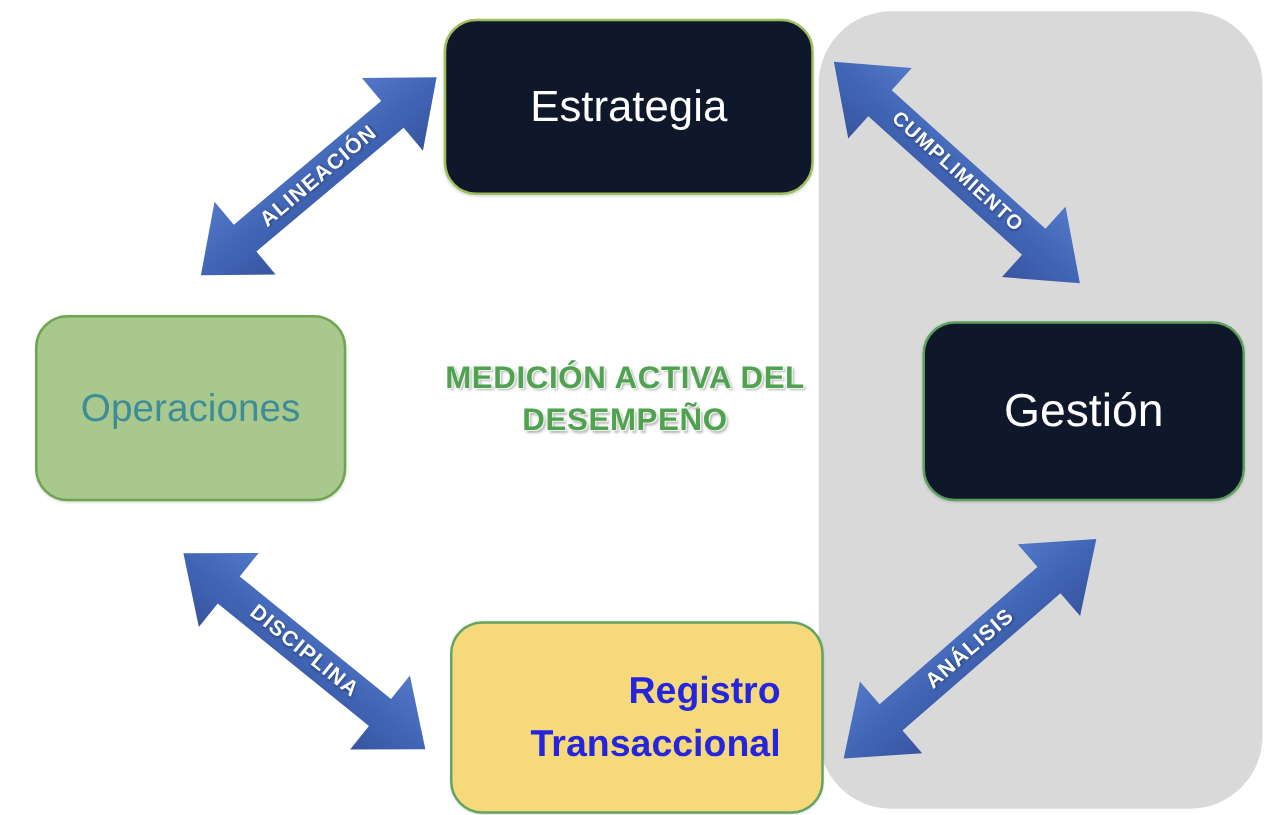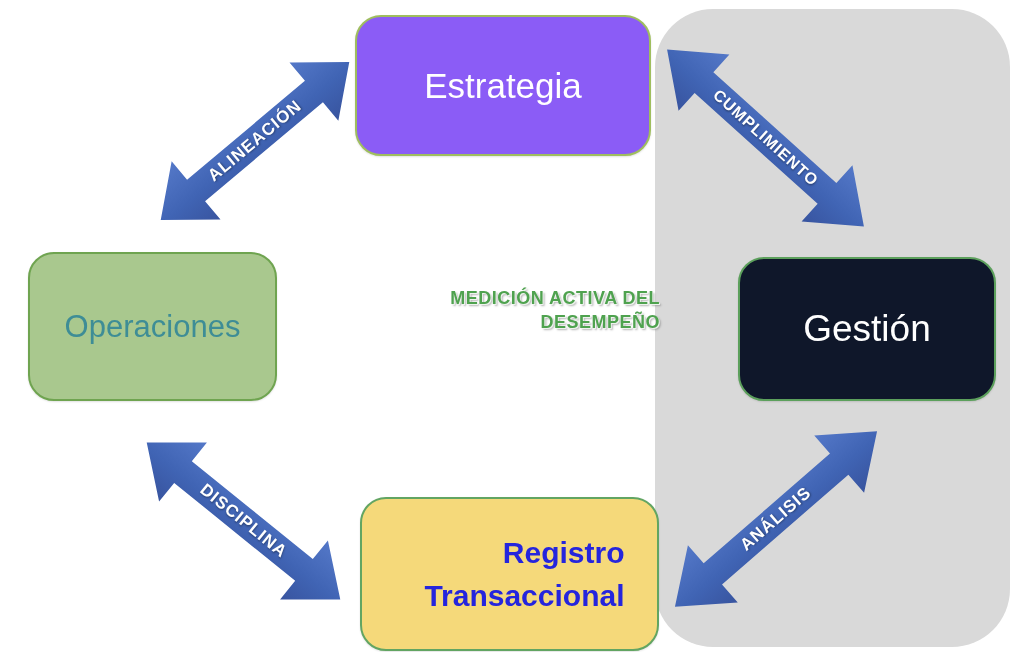--- a/index.html
+++ b/index.html
@@ -11,42 +11,42 @@
     position:absolute;left:655px;top:9px;width:355px;height:638px;
     background:#d9d9d9;border-radius:58px;z-index:0;
   }
   .node{
     position:absolute;display:flex;align-items:center;justify-content:center;
     border-radius:26px;z-index:3;box-shadow:0 1px 2px rgba(0,0,0,0.12);
     text-align:center;
   }
   .node-estrategia{
     left:355px;top:15px;width:292px;height:137px;
-    background:#8b5cf6;border:2px solid #9fbe5e;
+    background:#0f172a;border:2px solid #9fbe5e;
     color:#ffffff;font-size:35px;
   }
   .node-operaciones{
     left:28px;top:252px;width:245px;height:145px;
     background:#a9c88e;border:2px solid #6fa450;
     color:#3e8d96;font-size:31px;
   }
   .node-gestion{
     left:738px;top:257px;width:254px;height:140px;
     background:#0f172a;border:2px solid #5ca05c;
     color:#ffffff;font-size:37px;font-weight:normal;
   }
   .node-registro{
     left:360px;top:497px;width:295px;height:150px;
     background:#f5d97a;border:2px solid #62a562;
     color:#2525dd;font-size:30px;font-weight:600;line-height:1.45;text-align:right;
   }
   .node-registro .node-label{width:230px;}
   .center-title{
     position:absolute;left:340px;top:286px;width:320px;z-index:1;
-    text-align:right;font-weight:bold;font-size:18px;line-height:1.35;
+    text-align:center;font-weight:bold;font-size:25px;line-height:1.35;
     color:#4fa24f;letter-spacing:0.5px;
     text-shadow:1px 1px 0 #eef3ee, 2px 2px 2px rgba(90,90,90,0.45);
   }
   .connector{
     position:absolute;height:84px;z-index:2;
     display:flex;align-items:center;justify-content:center;
   }
   .connector svg{position:absolute;inset:0;width:100%;height:100%;}
   .connector-label{
     position:relative;color:#ffffff;font-weight:bold;font-size:17px;

